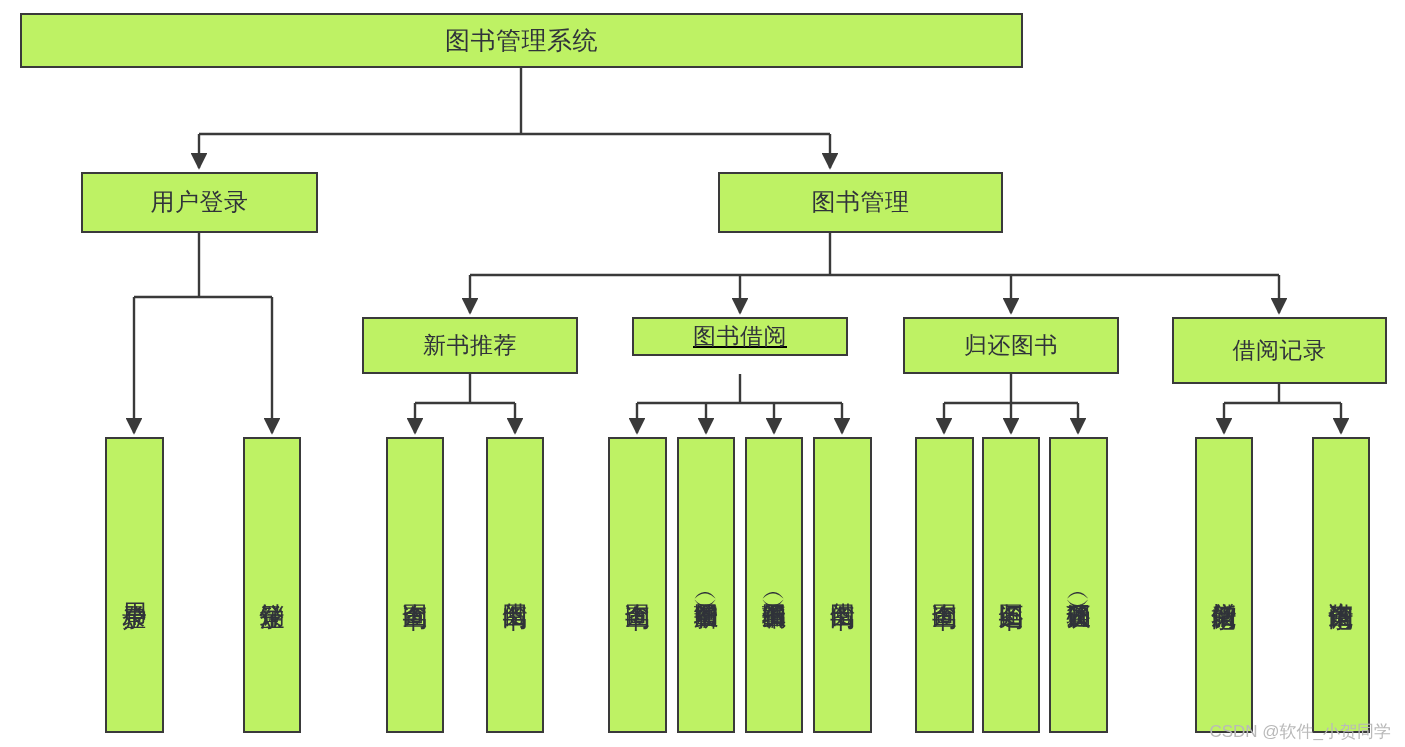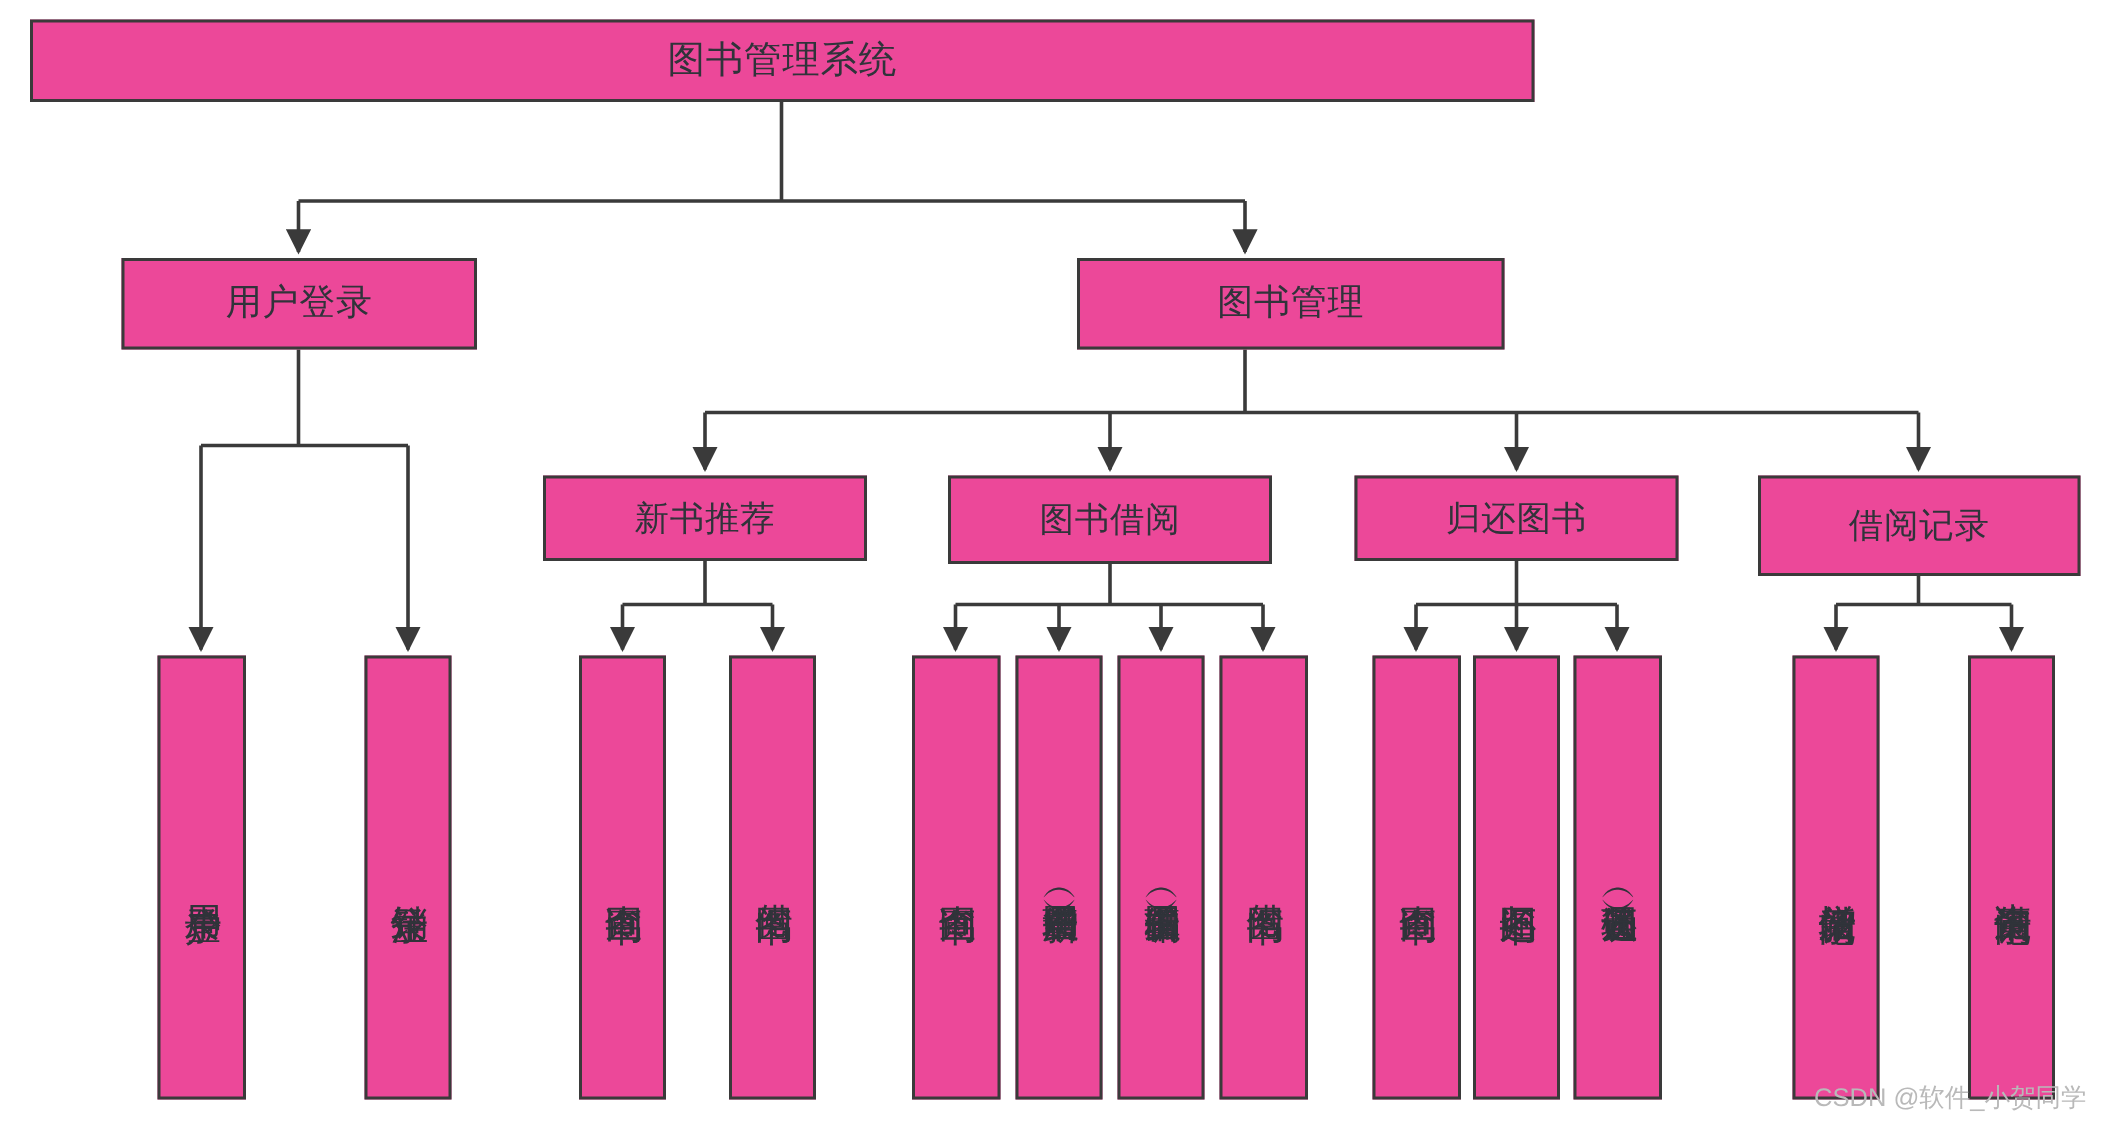--- a/index.html
+++ b/index.html
@@ -21,21 +21,21 @@
     position: absolute;
     left: 0;
     top: 0;
     width: 1405px;
     height: 747px;
     pointer-events: none;
   }
   .node {
     position: absolute;
     box-sizing: border-box;
-    background: #ec4899;
+    background: #bef264;
     border: 2px solid #3a3a3a;
     display: flex;
     align-items: center;
     justify-content: center;
     z-index: 2;
   }
   .node .label {
     color: #30333a;
     text-align: center;
     line-height: 1.18;
@@ -135,21 +135,21 @@
   <div class="node lvl2" style="left:81px; top:172px; width:237px; height:61px;">
     <span class="label">用户登录</span>
   </div>
   <div class="node lvl2" style="left:718px; top:172px; width:285px; height:61px;">
     <span class="label">图书管理</span>
   </div>
 
   <div class="node lvl3" style="left:362px; top:317px; width:216px; height:57px;">
     <span class="label">新书推荐</span>
   </div>
-  <div class="node lvl3" style="left:632px; top:317px; width:216px; height:59px;">
+  <div class="node lvl3" style="left:632px; top:317px; width:216px; height:39px;text-decoration:underline;">
     <span class="label">图书借阅</span>
   </div>
   <div class="node lvl3" style="left:903px; top:317px; width:216px; height:57px;">
     <span class="label">归还图书</span>
   </div>
   <div class="node lvl3" style="left:1172px; top:317px; width:215px; height:67px;">
     <span class="label">借阅记录</span>
   </div>
 
   <div class="node leaf" style="left:105px; top:437px; width:59px; height:296px;">

